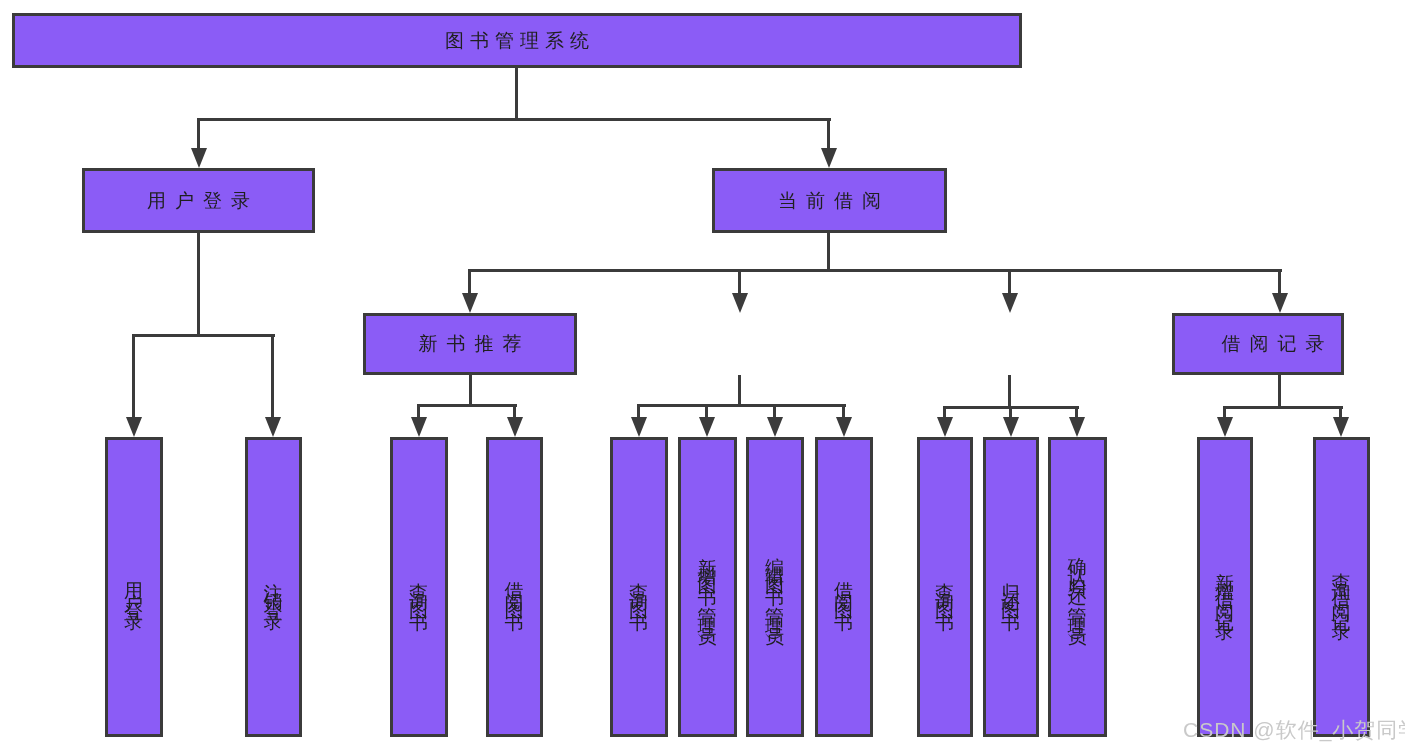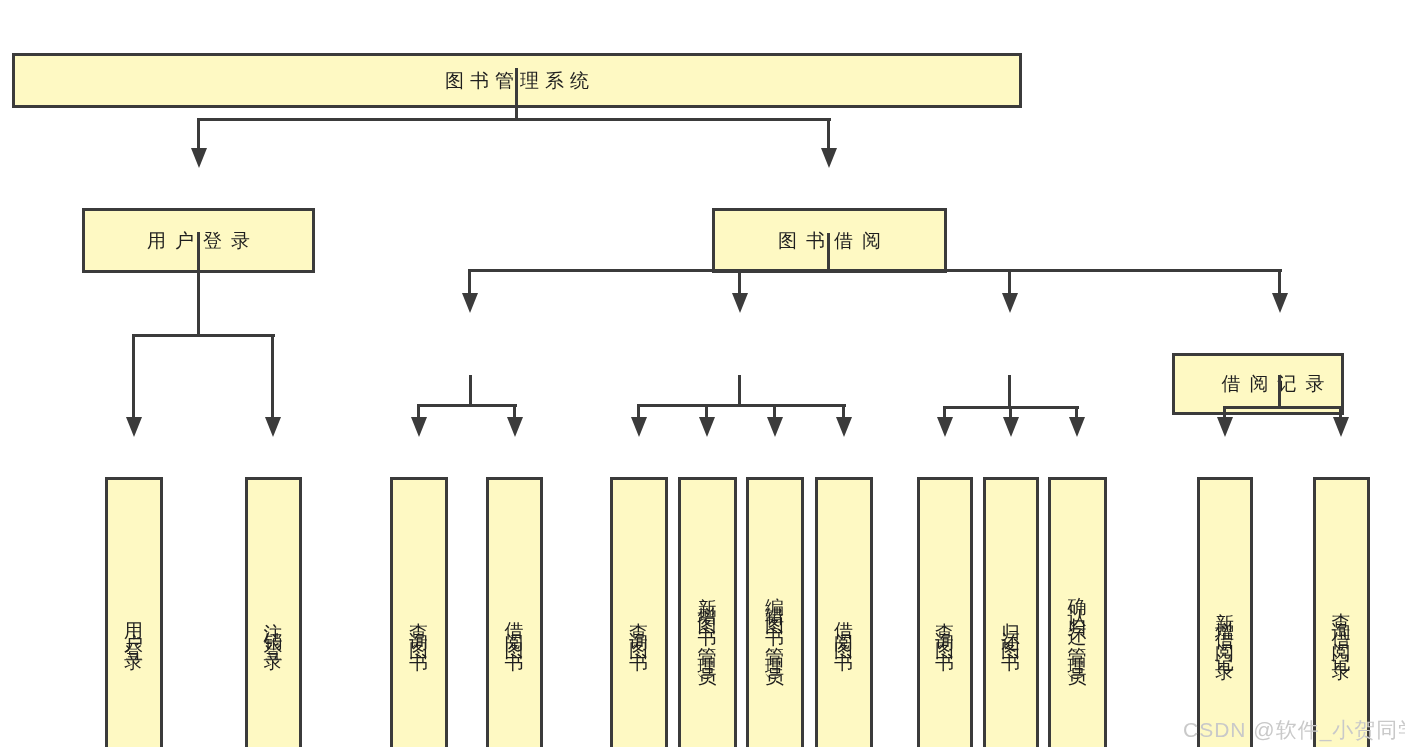--- a/index.html
+++ b/index.html
@@ -12,26 +12,25 @@
     width: 1405px;
     height: 747px;
     background: #ffffff;
     font-family: "Liberation Sans", sans-serif;
     overflow: hidden;
   }
   .box {
     position: absolute;
     box-sizing: border-box;
     border: 3px solid #3b3b3b;
-    background: #fef9c3;
+    background: #8b5cf6;
     display: flex;
     align-items: center;
     justify-content: center;
     color: #1f1f1f;
-    margin-top: 40px;
   }
   .h-label {
     font-size: 19px;
     letter-spacing: 9px;
     text-indent: 9px;
     white-space: nowrap;
   }
   .root-label {
     font-size: 19px;
     letter-spacing: 6px;
@@ -88,41 +87,44 @@
   <div class="hline" style="left:198px;top:118px;width:633px;"></div>
   <div class="vline" style="left:197px;top:118px;height:34px;"></div>
   <div class="arrow" style="left:191px;top:148px;"></div>
   <div class="vline" style="left:827px;top:118px;height:34px;"></div>
   <div class="arrow" style="left:821px;top:148px;"></div>
 
   <div class="box" style="left:82px;top:168px;width:233px;height:65px;">
     <span class="h-label">用户登录</span>
   </div>
   <div class="box" style="left:712px;top:168px;width:235px;height:65px;">
-    <span class="h-label">图书借阅</span>
+    <span class="h-label">当前借阅</span>
   </div>
 
   <div class="vline" style="left:197px;top:232px;height:105px;"></div>
   <div class="hline" style="left:133px;top:334px;width:142px;"></div>
   <div class="vline" style="left:132px;top:334px;height:87px;"></div>
   <div class="arrow" style="left:126px;top:417px;"></div>
   <div class="vline" style="left:271px;top:334px;height:87px;"></div>
   <div class="arrow" style="left:265px;top:417px;"></div>
 
   <div class="vline" style="left:827px;top:233px;height:39px;"></div>
   <div class="hline" style="left:469px;top:269px;width:813px;"></div>
   <div class="vline" style="left:468px;top:269px;height:28px;"></div>
   <div class="arrow" style="left:462px;top:293px;"></div>
   <div class="vline" style="left:738px;top:269px;height:28px;"></div>
   <div class="arrow" style="left:732px;top:293px;"></div>
   <div class="vline" style="left:1008px;top:269px;height:28px;"></div>
   <div class="arrow" style="left:1002px;top:293px;"></div>
   <div class="vline" style="left:1278px;top:269px;height:28px;"></div>
   <div class="arrow" style="left:1272px;top:293px;"></div>
 
+  <div class="box" style="left:363px;top:313px;width:214px;height:62px;">
+    <span class="h-label">新书推荐</span>
+  </div>
   <div class="box" style="left:1172px;top:313px;width:172px;height:62px;padding-left:30px;">
     <span class="h-label">借阅记录</span>
   </div>
 
   <div class="vline" style="left:469px;top:375px;height:32px;"></div>
   <div class="hline" style="left:418px;top:404px;width:99px;"></div>
   <div class="vline" style="left:417px;top:404px;height:16px;"></div>
   <div class="arrow" style="left:411px;top:417px;"></div>
   <div class="vline" style="left:513px;top:404px;height:16px;"></div>
   <div class="arrow" style="left:507px;top:417px;"></div>

